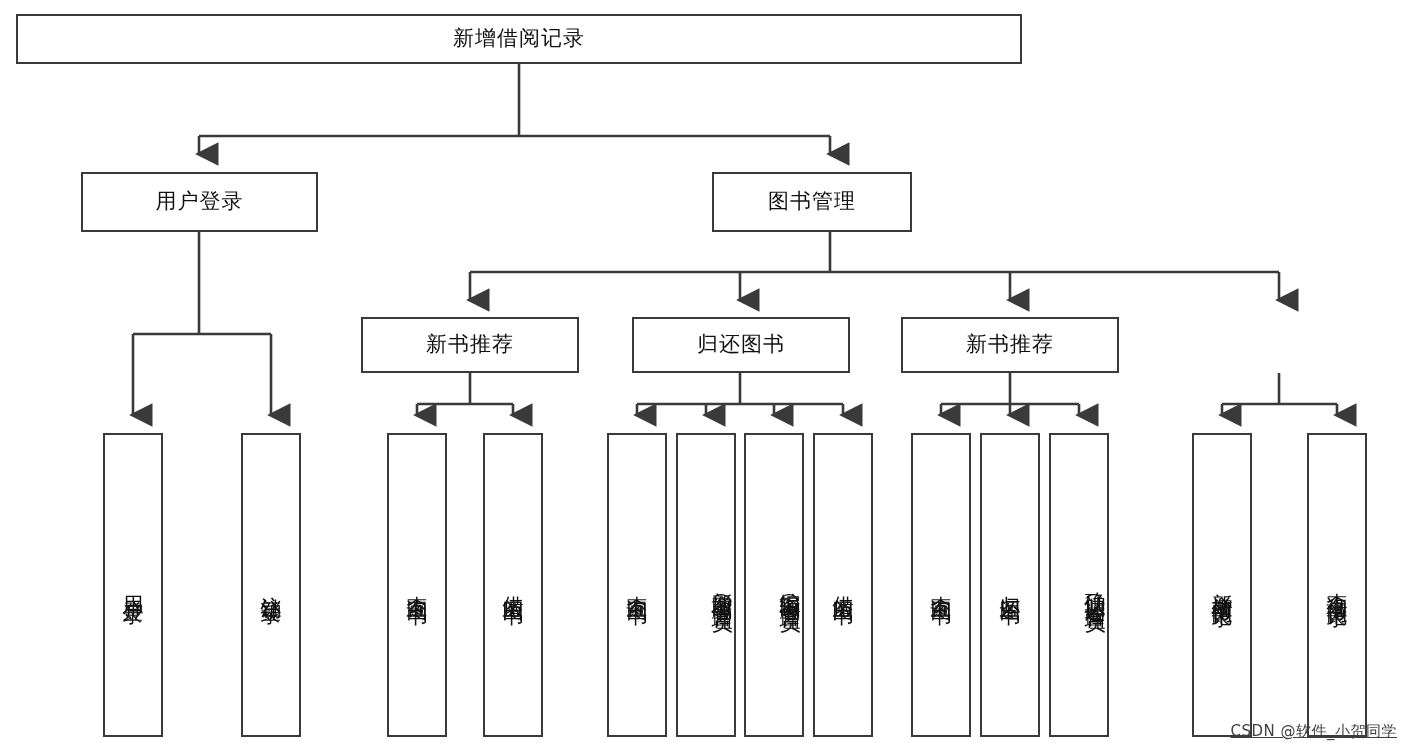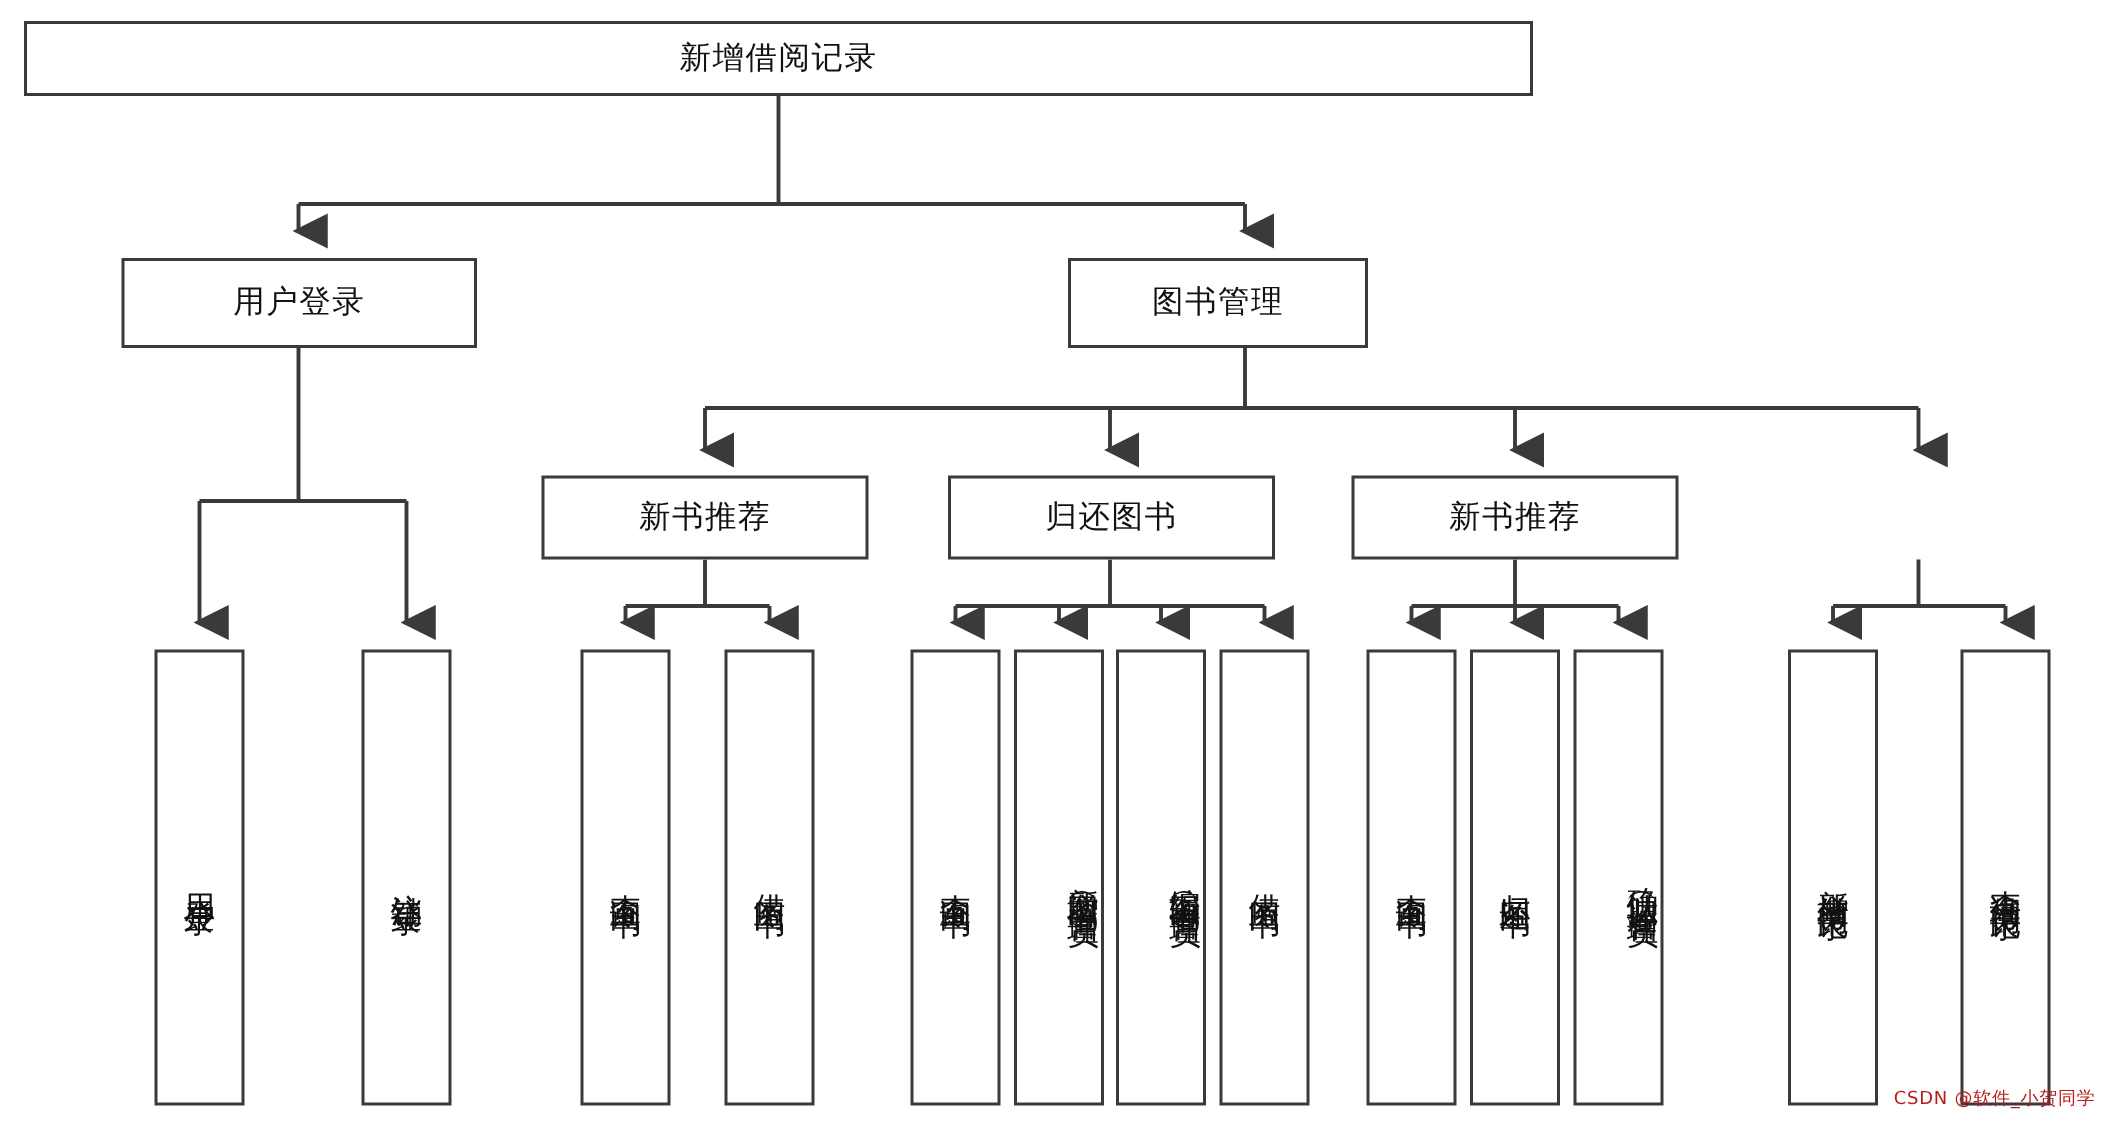--- a/index.html
+++ b/index.html
@@ -52,24 +52,25 @@
     white-space: nowrap;
   }
   .node.v.mid {
     align-items: center;
     padding-top: 0;
   }
   .watermark {
     position: absolute;
     right: 8px;
     bottom: 6px;
-    font-size: 12px;
-    color: #b91c1c;
+    font-size: 15px;
+    color: #404040;
     letter-spacing: 0.5px;
     white-space: nowrap;
+    text-decoration: underline;
   }
 </style>
 </head>
 <body>
 
 <div id="canvas">
 
   <svg id="edges" viewBox="0 0 1405 747">
     <defs>
       <marker id="arrow" viewBox="0 0 12 12" refX="6" refY="10" markerWidth="9" markerHeight="9" orient="auto">

